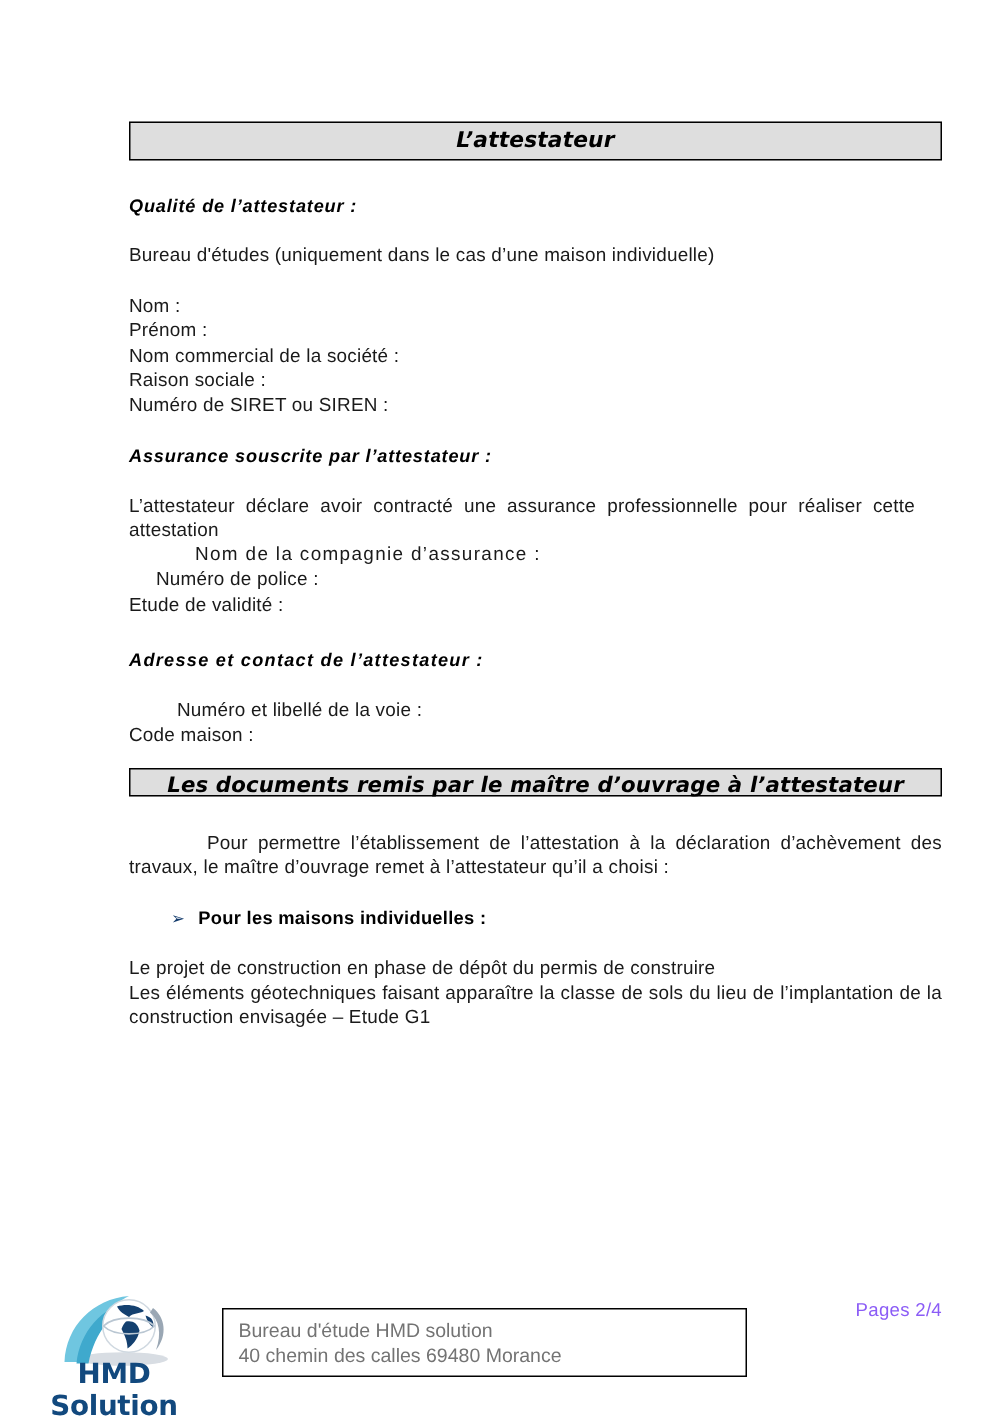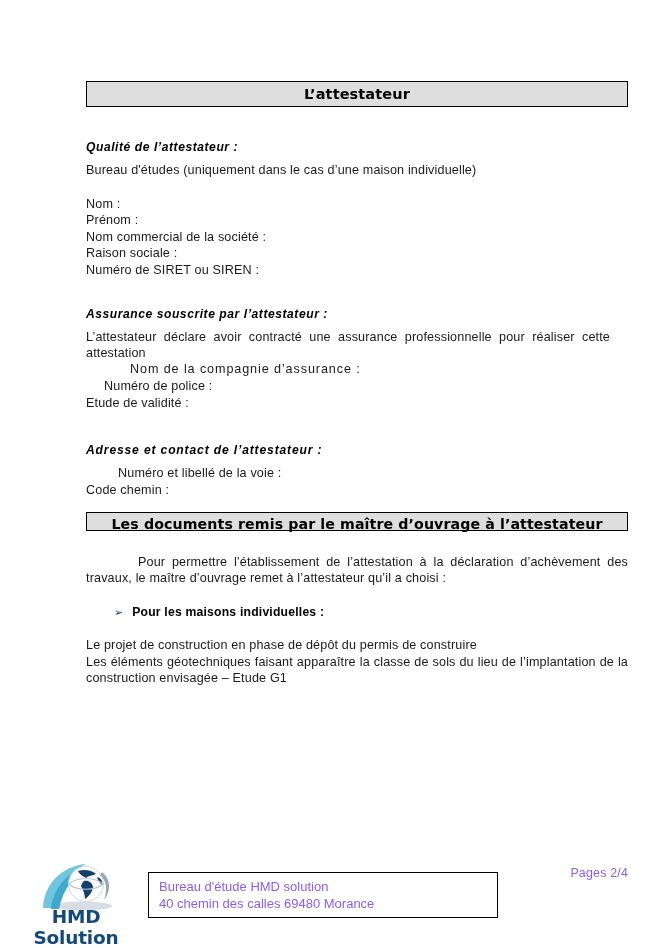--- a/index.html
+++ b/index.html
@@ -27,20 +27,21 @@
   .section-box {
     position: absolute;
     background: #dedede;
     border: 1.3px solid #000000;
     box-sizing: border-box;
     text-align: center;
     font-family: "DejaVu Sans", "Liberation Sans", sans-serif;
     font-weight: bold;
     color: #000000;
     letter-spacing: 0.1px;
+    font-style: italic;
   }
   #title-box-1 {
     left: 86px;
     top: 81px;
     width: 542px;
     height: 26px;
     line-height: 24px;
     font-size: 14.5px;
   }
   #title-box-2 {
@@ -60,21 +61,20 @@
     color: #1a1a1a;
     white-space: nowrap;
     letter-spacing: 0.15px;
   }
   .sub-head {
     font-weight: bold;
     font-style: italic;
     font-size: 12.1px;
     letter-spacing: 0.55px;
     color: #000000;
-    margin-top: 10px;
   }
   .block {
     position: absolute;
     font-family: "Liberation Sans", "DejaVu Sans", sans-serif;
     font-size: 12.6px;
     color: #1a1a1a;
     letter-spacing: 0.15px;
     line-height: 16.4px;
   }
   .justified {
@@ -110,21 +110,21 @@
     left: 148px;
     top: 872px;
     width: 350px;
     height: 46px;
     border: 1.2px solid #000000;
     box-sizing: border-box;
     padding: 5px 0 0 10px;
     font-family: "Liberation Sans", "DejaVu Sans", sans-serif;
     font-size: 13px;
     line-height: 17px;
-    color: #8b5cf6;
+    color: #737373;
   }
   .page-num {
     position: absolute;
     right: 40px;
     top: 866px;
     width: 120px;
     text-align: right;
     font-family: "Liberation Sans", "DejaVu Sans", sans-serif;
     font-size: 12.4px;
     color: #8b5cf6;
@@ -179,21 +179,21 @@
 
   <div class="block justified" style="left:86px; top:329px; width:524px;">L’attestateur déclare avoir contracté une assurance professionnelle pour réaliser cette attestation</div>
 
   <div class="txt" style="left:86px; top:362px; letter-spacing:0.9px;margin-left:44px;">Nom de la compagnie d’assurance :</div>
   <div class="txt" style="left:104px; top:379px;text-align:center;">Numéro de police :</div>
   <div class="txt" style="left:86px; top:396px;">Etude de validité :</div>
 
   <div class="txt sub-head" style="left:86px; top:433px; letter-spacing:0.85px;">Adresse et contact de l’attestateur :</div>
 
   <div class="txt" style="left:86px; top:466px;margin-left:32px;">Numéro et libellé de la voie :</div>
-  <div class="txt" style="left:86px; top:483px;">Code chemin :</div>
+  <div class="txt" style="left:86px; top:483px;">Code maison :</div>
 
   <div id="title-box-2" class="section-box">Les documents remis par le maître d’ouvrage à l’attestateur</div>
 
   <div class="block justified indent-first" style="left:86px; top:554px; width:542px;">Pour permettre l’établissement de l’attestation à la déclaration d’achèvement des travaux, le maître d’ouvrage remet à l’attestateur qu’il a choisi :</div>
 
   <div class="bullet-row" style="left:114px; top:605px;">
     <span class="bullet-glyph">➢</span>
     <span class="bullet-label">Pour les maisons individuelles :</span>
   </div>
 

